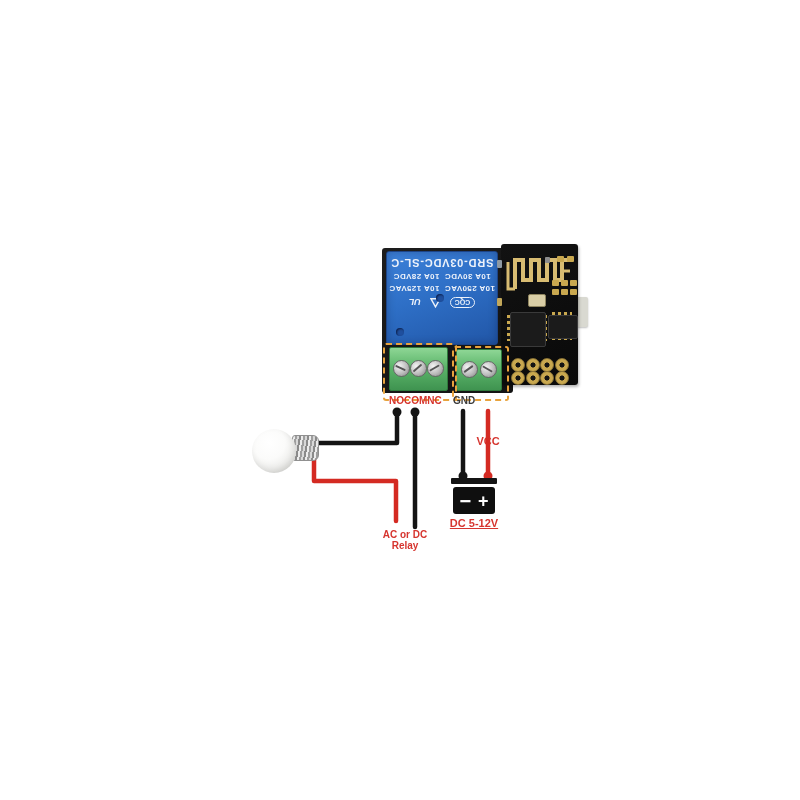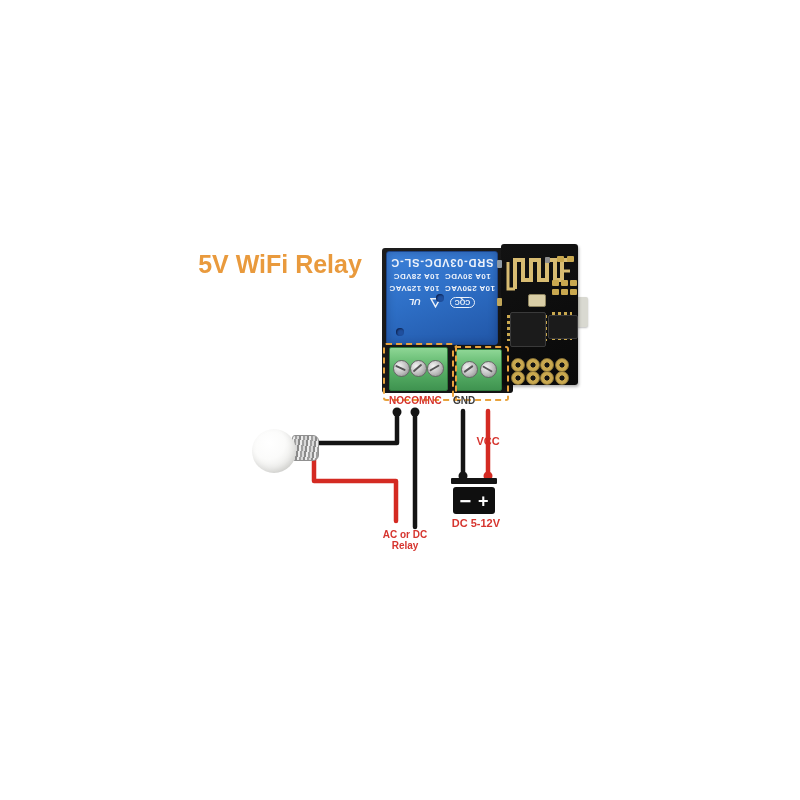--- a/index.html
+++ b/index.html
@@ -78,40 +78,39 @@
   .wiring{position:absolute;left:0;top:0;}
 
   
   .battery-bar{position:absolute;left:451px;top:478px;width:46px;height:6px;
                background:#141414;border-radius:1px;}
   .battery{position:absolute;left:453px;top:487px;width:42px;height:27px;background:#0F0F0F;
            border-radius:3px;display:flex;justify-content:space-evenly;align-items:center;
            color:#fff;font-weight:bold;}
   .battery .minus{font-size:20px;line-height:0;}
   .battery .plus{font-size:18px;line-height:0;}
-  .dc-label{position:absolute;left:448px;top:517px;width:52px;text-align:right;
-            font-size:11px;font-weight:bold;color:#D6352F;}
+  .dc-label{position:absolute;left:448px;top:517px;width:52px;text-align:center;
+            font-size:11px;font-weight:bold;color:#D6352F;text-decoration:underline;}
   .ac-label{position:absolute;left:369px;top:529px;width:72px;text-align:center;
             font-size:10px;font-weight:bold;color:#D6352F;}
 
   
   .bulb-base{position:absolute;left:292px;top:435px;width:25px;height:24px;
              background:repeating-linear-gradient(100deg,#ececec 0 2px,#9e9e9e 2px 4px,#d8d8d8 4px 6px,#8a8a8a 6px 8px);
              border:1px solid #909090;border-radius:3px 6px 6px 3px;}
   .bulb-glass{position:absolute;left:252px;top:429px;width:44px;height:44px;border-radius:50%;
               background:radial-gradient(circle at 38% 32%,#ffffff 0%,#fbfbfa 40%,#ededeb 65%,#dadad6 85%,#cfcfcb 100%);
               box-shadow:inset -2px -3px 6px rgba(0,0,0,.08);}
 </style>
 </head>
 <body>
 
 <div class="canvas">
 
   <div class="title">
-    <div>5V WiFi Relay</div>
   </div>
 
   <div class="side-tab"></div>
   <div class="pcb-main"></div>
 
   <div class="esp-board">
     <svg width="77" height="64" viewBox="0 0 77 64">
       <path d="M7 18 V 45 H 14" fill="none" stroke="#D8BC72" stroke-width="3"></path>
       <path d="M14 45 V 16 H 22 V 36 H 30 V 16 H 38 V 36 H 46 V 16 H 54 V 36 H 61 V 16 H 71" fill="none" stroke="#D8BC72" stroke-width="4"></path>
       <path d="M61 27 H 69" fill="none" stroke="#D8BC72" stroke-width="3"></path>

